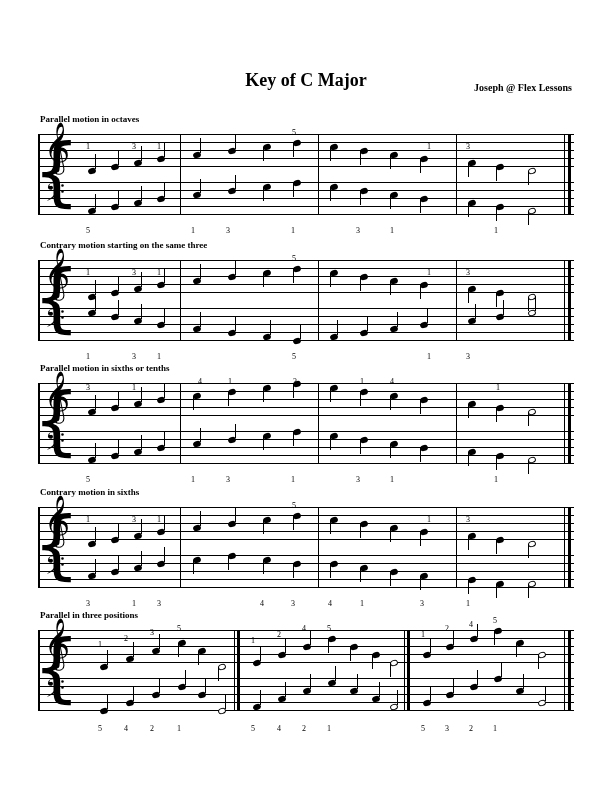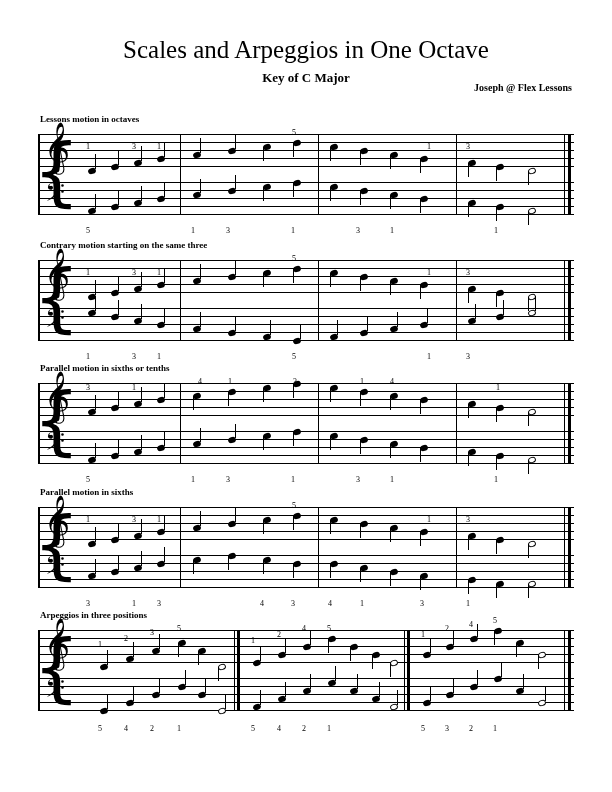--- a/index.html
+++ b/index.html
@@ -12,21 +12,21 @@
     overflow:hidden;
   }
   .page{position:relative;width:612px;height:792px;}
 
   .title{
     position:absolute;top:36px;left:0;width:612px;text-align:center;
     font-size:25px;font-family:"Liberation Serif", serif;
   }
   .subtitle{
     position:absolute;top:70px;left:0;width:612px;text-align:center;
-    font-size:13px;font-weight:bold;
+    font-size:18px;font-weight:bold;
   }
   .composer{
     position:absolute;top:82px;right:40px;
     font-size:10px;font-weight:bold;text-align:right;
   }
 
   .system{position:absolute;left:38px;width:536px;}
   .sys-label{
     position:absolute;top:0;left:2px;font-size:9px;font-weight:bold;
     white-space:nowrap;
@@ -77,26 +77,25 @@
 
   .finger{
     position:absolute;font-size:8px;font-family:"Liberation Serif", serif;
   }
 </style>
 </head>
 <body>
 
 <div class="page">
 
-  <div class="title">Scales and Arpeggios in One Octave</div>
   <div class="subtitle">Key of C Major</div>
   <div class="composer">Joseph @ Flex Lessons</div>
 
   <div class="system" style="top:114px;">
-    <div class="sys-label">Lessons motion in octaves</div>
+    <div class="sys-label">Parallel motion in octaves</div>
     <div class="staves">
       <div class="sysline"></div>
       <div class="brace">{</div>
 
       <div class="staff staff-top">
         <div class="line"></div>
         <div class="line"></div>
         <div class="line"></div>
         <div class="line"></div>
         <div class="line"></div>
@@ -413,21 +412,21 @@
       <div class="finger" style="left:153px;top:98px;">1</div>
       <div class="finger" style="left:188px;top:98px;">3</div>
       <div class="finger" style="left:253px;top:98px;">1</div>
       <div class="finger" style="left:318px;top:98px;">3</div>
       <div class="finger" style="left:352px;top:98px;">1</div>
       <div class="finger" style="left:456px;top:98px;">1</div>
     </div>
   </div>
 
   <div class="system" style="top:487px;">
-    <div class="sys-label">Parallel motion in sixths</div>
+    <div class="sys-label">Contrary motion in sixths</div>
     <div class="staves">
       <div class="sysline"></div>
       <div class="brace">{</div>
 
       <div class="staff staff-top">
         <div class="line"></div>
         <div class="line"></div>
         <div class="line"></div>
         <div class="line"></div>
         <div class="line"></div>
@@ -523,21 +522,21 @@
       <div class="finger" style="left:222px;top:98px;">4</div>
       <div class="finger" style="left:253px;top:98px;">3</div>
       <div class="finger" style="left:290px;top:98px;">4</div>
       <div class="finger" style="left:322px;top:98px;">1</div>
       <div class="finger" style="left:382px;top:98px;">3</div>
       <div class="finger" style="left:428px;top:98px;">1</div>
     </div>
   </div>
 
   <div class="system" style="top:610px;">
-    <div class="sys-label">Arpeggios in three positions</div>
+    <div class="sys-label">Parallel in three positions</div>
     <div class="staves">
       <div class="sysline"></div>
       <div class="brace">{</div>
 
       <div class="staff staff-top">
         <div class="line"></div>
         <div class="line"></div>
         <div class="line"></div>
         <div class="line"></div>
         <div class="line"></div>

